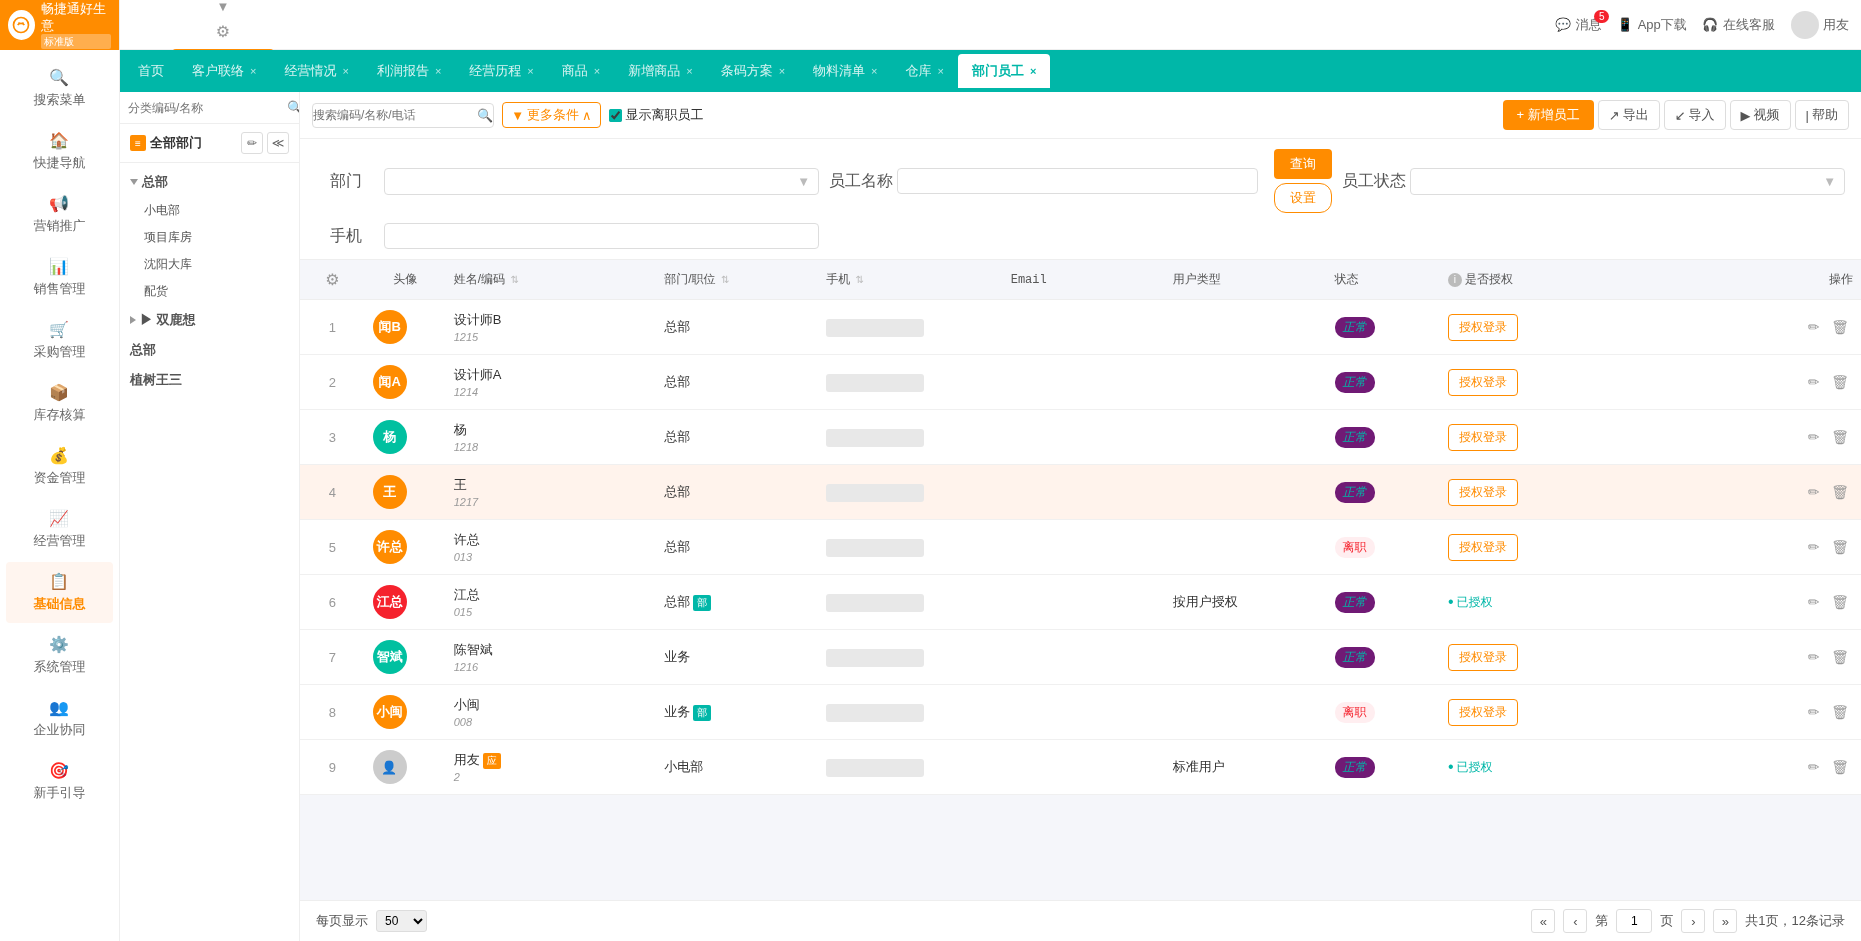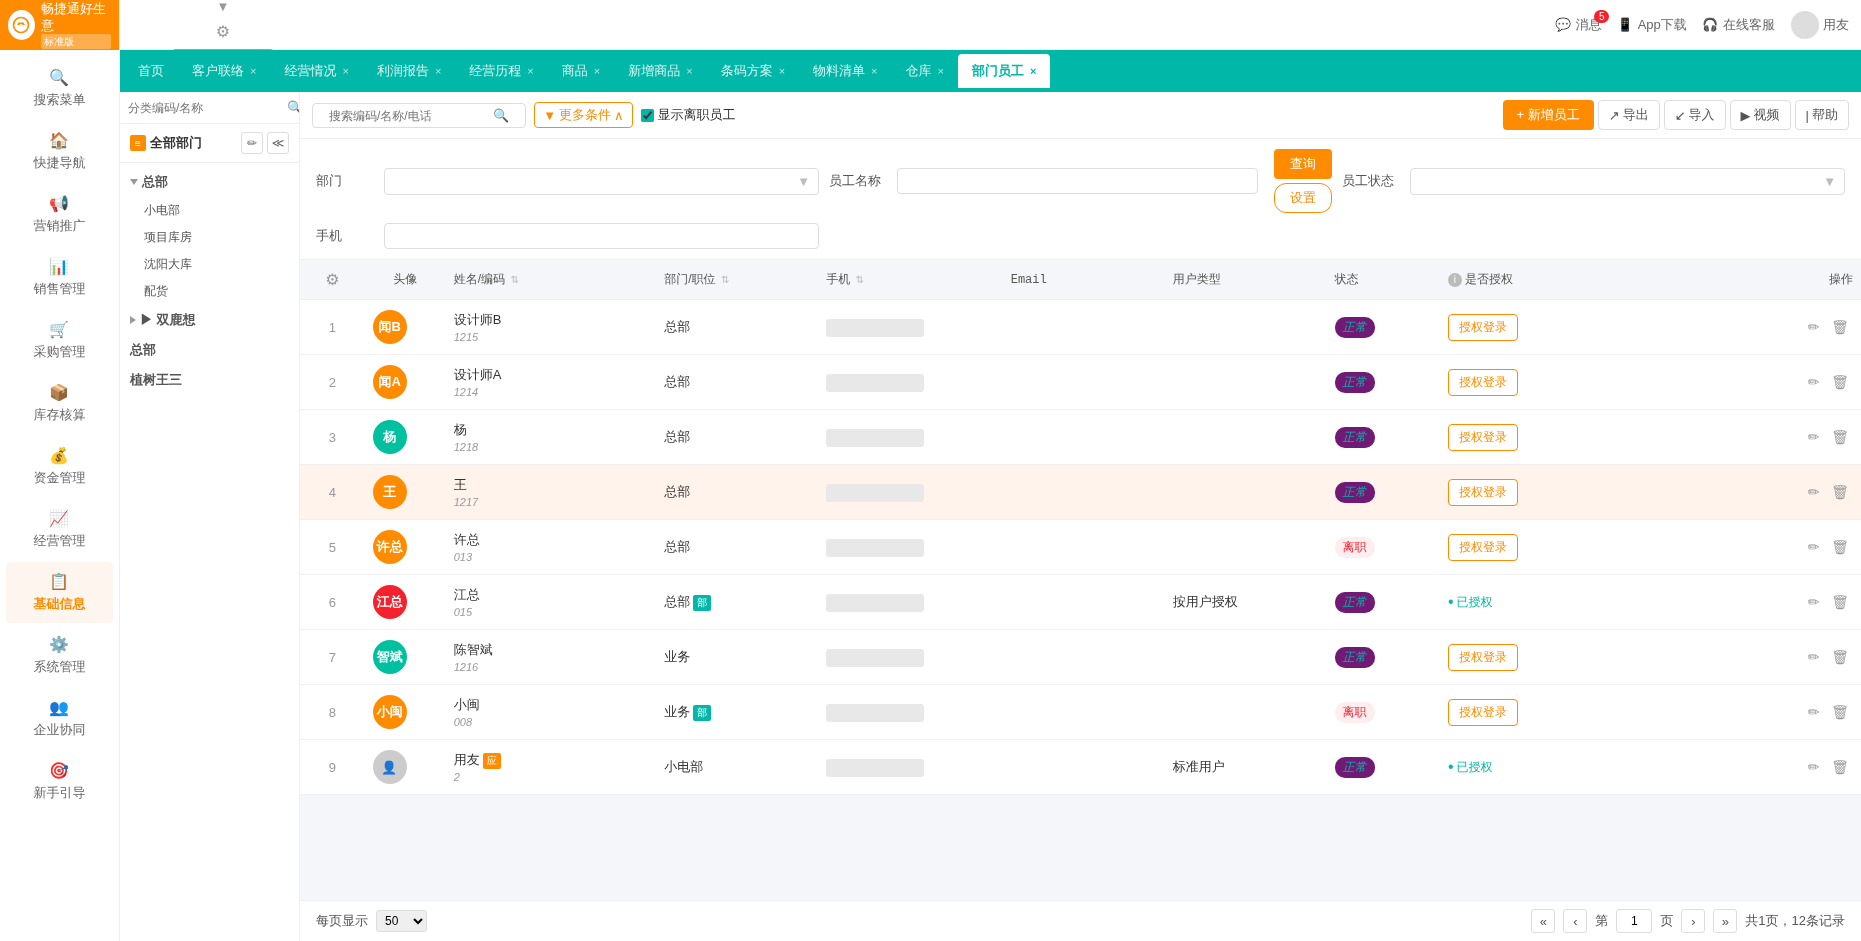--- a/index.html
+++ b/index.html
@@ -53,33 +53,33 @@
     .dept-group-header { padding: 6px 10px; display: flex; align-items: center; gap: 4px; color: #555; cursor: pointer; font-weight: bold; }
     .dept-child { padding: 5px 10px 5px 24px; color: #555; cursor: pointer; font-size: 12px; }
     .triangle-down { display: inline-block; width: 0; height: 0; border-left: 4px solid transparent; border-right: 4px solid transparent; border-top: 6px solid #999; }
     .triangle-right { display: inline-block; width: 0; height: 0; border-top: 4px solid transparent; border-bottom: 4px solid transparent; border-left: 6px solid #999; }
 
     
     .right-panel { flex: 1; display: flex; flex-direction: column; overflow: hidden; background: #f5f6fa; }
 
     
     .filter-bar { background: #fff; padding: 8px 12px; border-bottom: 1px solid #eee; display: flex; align-items: center; gap: 8px; }
-    .filter-search { display: flex; align-items: flex-end; border: 1px solid #ddd; border-radius: 4px; padding: 4px 16px; gap: 4px; }
+    .filter-search { display: flex; align-items: center; border: 1px solid #ddd; border-radius: 4px; padding: 4px 0; gap: 4px; }
     .filter-search input { border: none; outline: none; font-size: 12px; width: 160px; }
     .filter-more { display: flex; align-items: center; gap: 3px; color: #ff8c00; cursor: pointer; font-size: 12px; border: 1px solid #ff8c00; border-radius: 4px; padding: 3px 8px; }
     .filter-checkbox { display: flex; align-items: center; gap: 4px; font-size: 12px; color: #333; cursor: pointer; }
     .filter-checkbox input[type=checkbox] { accent-color: #00b7a8; }
     .filter-right { margin-left: auto; display: flex; align-items: center; gap: 4px; }
     .btn-add { background: #ff8c00; color: white; border: none; padding: 6px 14px; border-radius: 4px; cursor: pointer; font-size: 13px; }
     .btn-outline { border: 1px solid #ddd; background: white; padding: 5px 10px; border-radius: 4px; cursor: pointer; font-size: 12px; color: #555; display: flex; align-items: center; gap: 3px; }
 
     
     .search-filter { background: #fff; padding: 10px 16px; border-bottom: 1px solid #eee; display: grid; grid-template-columns: 1fr 1fr 1fr; gap: 10px; align-items: center; }
     .form-row { display: flex; align-items: center; gap: 8px; }
-    .form-label { color: #555; font-size: 13px; white-space: nowrap; width: 60px; text-align: left; }
+    .form-label { color: #555; font-size: 16px; white-space: nowrap; width: 60px; text-align: center; }
     .form-select { flex: 1; border: 1px solid #ddd; border-radius: 4px; padding: 5px 8px; font-size: 12px; outline: none; color: #333; background: white; display: flex; align-items: center; justify-content: space-between; cursor: pointer; }
     .form-input { flex: 1; border: 1px solid #ddd; border-radius: 4px; padding: 5px 8px; font-size: 12px; outline: none; color: #333; }
     .btn-query { background: #ff8c00; color: white; border: none; padding: 6px 16px; border-radius: 4px; cursor: pointer; font-size: 13px; }
     .btn-set { background: white; color: #ff8c00; border: 1px solid #ff8c00; padding: 5px 14px; border-radius: 12px; cursor: pointer; font-size: 13px; }
 
     
     .table-container { flex: 1; overflow: auto; }
     table { width: 100%; border-collapse: collapse; background: white; }
     thead tr { background: #f5f6fa; }
     th { padding: 10px 8px; text-align: left; color: #555; font-weight: normal; font-size: 12px; border-bottom: 1px solid #eee; white-space: nowrap; }

